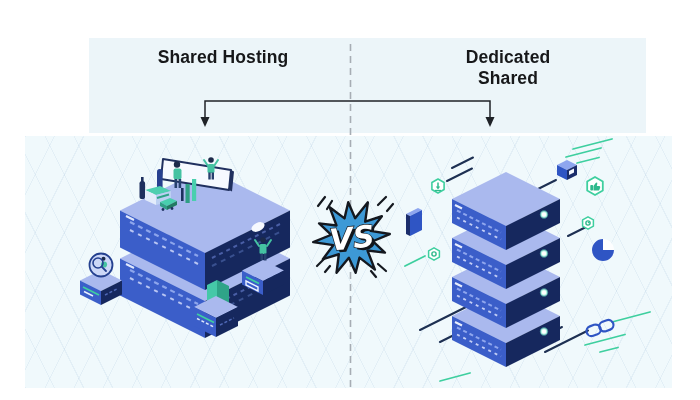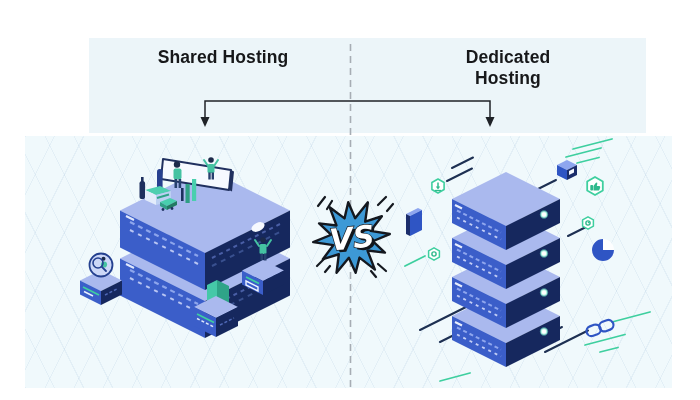--- a/index.html
+++ b/index.html
@@ -31,21 +31,21 @@
   .vs-text{
     font-family:"DejaVu Sans", sans-serif;
     font-weight:bold;font-style:italic;font-size:30px;
   }
 </style>
 </head>
 <body>
 
 <div class="header-band">
   <div class="title left">Shared Hosting</div>
-  <div class="title right">Dedicated Hosting</div>
+  <div class="title right">Dedicated Shared</div>
 </div>
 
 <div class="scene-band"></div>
 
 <svg class="scene" viewBox="0 0 700 400">
 
   <line x1="350.5" y1="44" x2="350.5" y2="388" stroke="#a7adb4" stroke-width="1.6" stroke-dasharray="7 5"></line>
 
   <g stroke="#1f2227" fill="none" stroke-width="1.5">
     <path d="M205,118 L205,101 L490,101 L490,118"></path>

